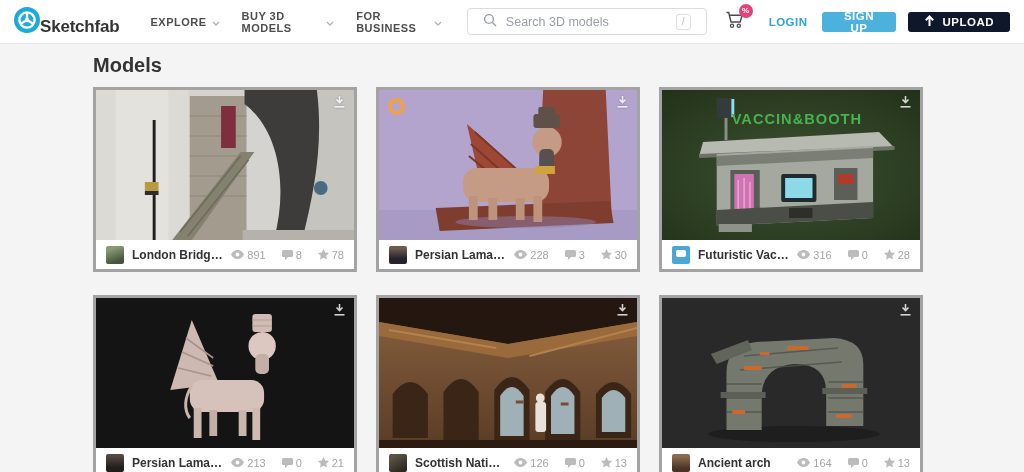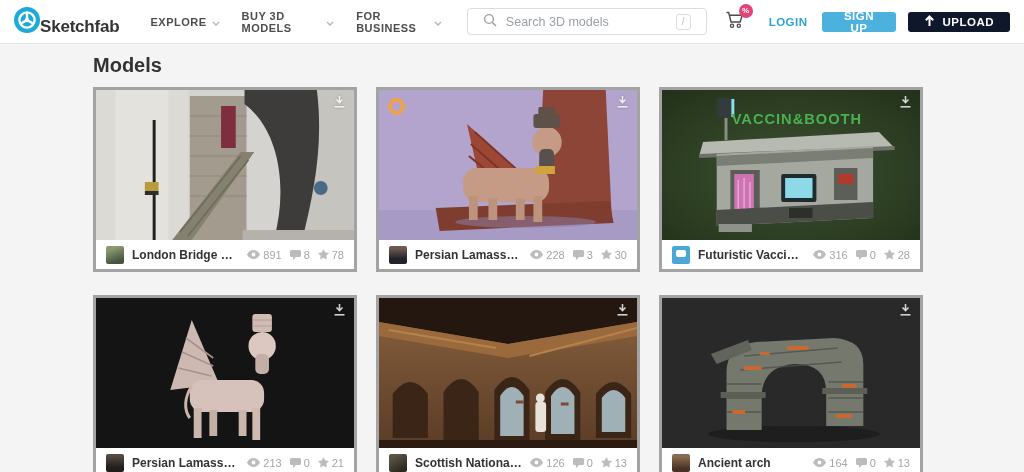--- a/index.html
+++ b/index.html
@@ -74,21 +74,21 @@
   .av3 { background:#4aa7d6; position:relative; }
   .av3::after { content:""; position:absolute; left:4px; top:4px; width:10px; height:7px;
                 background:#fff; border-radius:2px; }
   .av4 { background:linear-gradient(180deg,#554a44 10%,#211e1c 75%); }
   .av5 { background:linear-gradient(150deg,#5a5346 20%,#2c2820 85%); }
   .av6 { background:linear-gradient(180deg,#8a6a50 15%,#4a3326 80%); }
   .ctitle {
     flex:1; font-size:12px; font-weight:bold; color:#333;
     white-space:nowrap; overflow:hidden; text-overflow:ellipsis;
   }
-  .stats { display:flex; align-items:center; gap:8px; flex:none; color:#a5a5a5; font-size:11px; }
+  .stats { display:flex; align-items:center; gap:16px; flex:none; color:#a5a5a5; font-size:11px; }
   .stat { display:flex; align-items:center; gap:3px; }
 </style>
 </head>
 <body>
 
 <div class="navbar">
   <div class="brand">
     <span>
       <svg width="26" height="26" viewBox="0 0 26 26">
         <circle cx="13" cy="13" r="13" fill="#1caad9"></circle>

